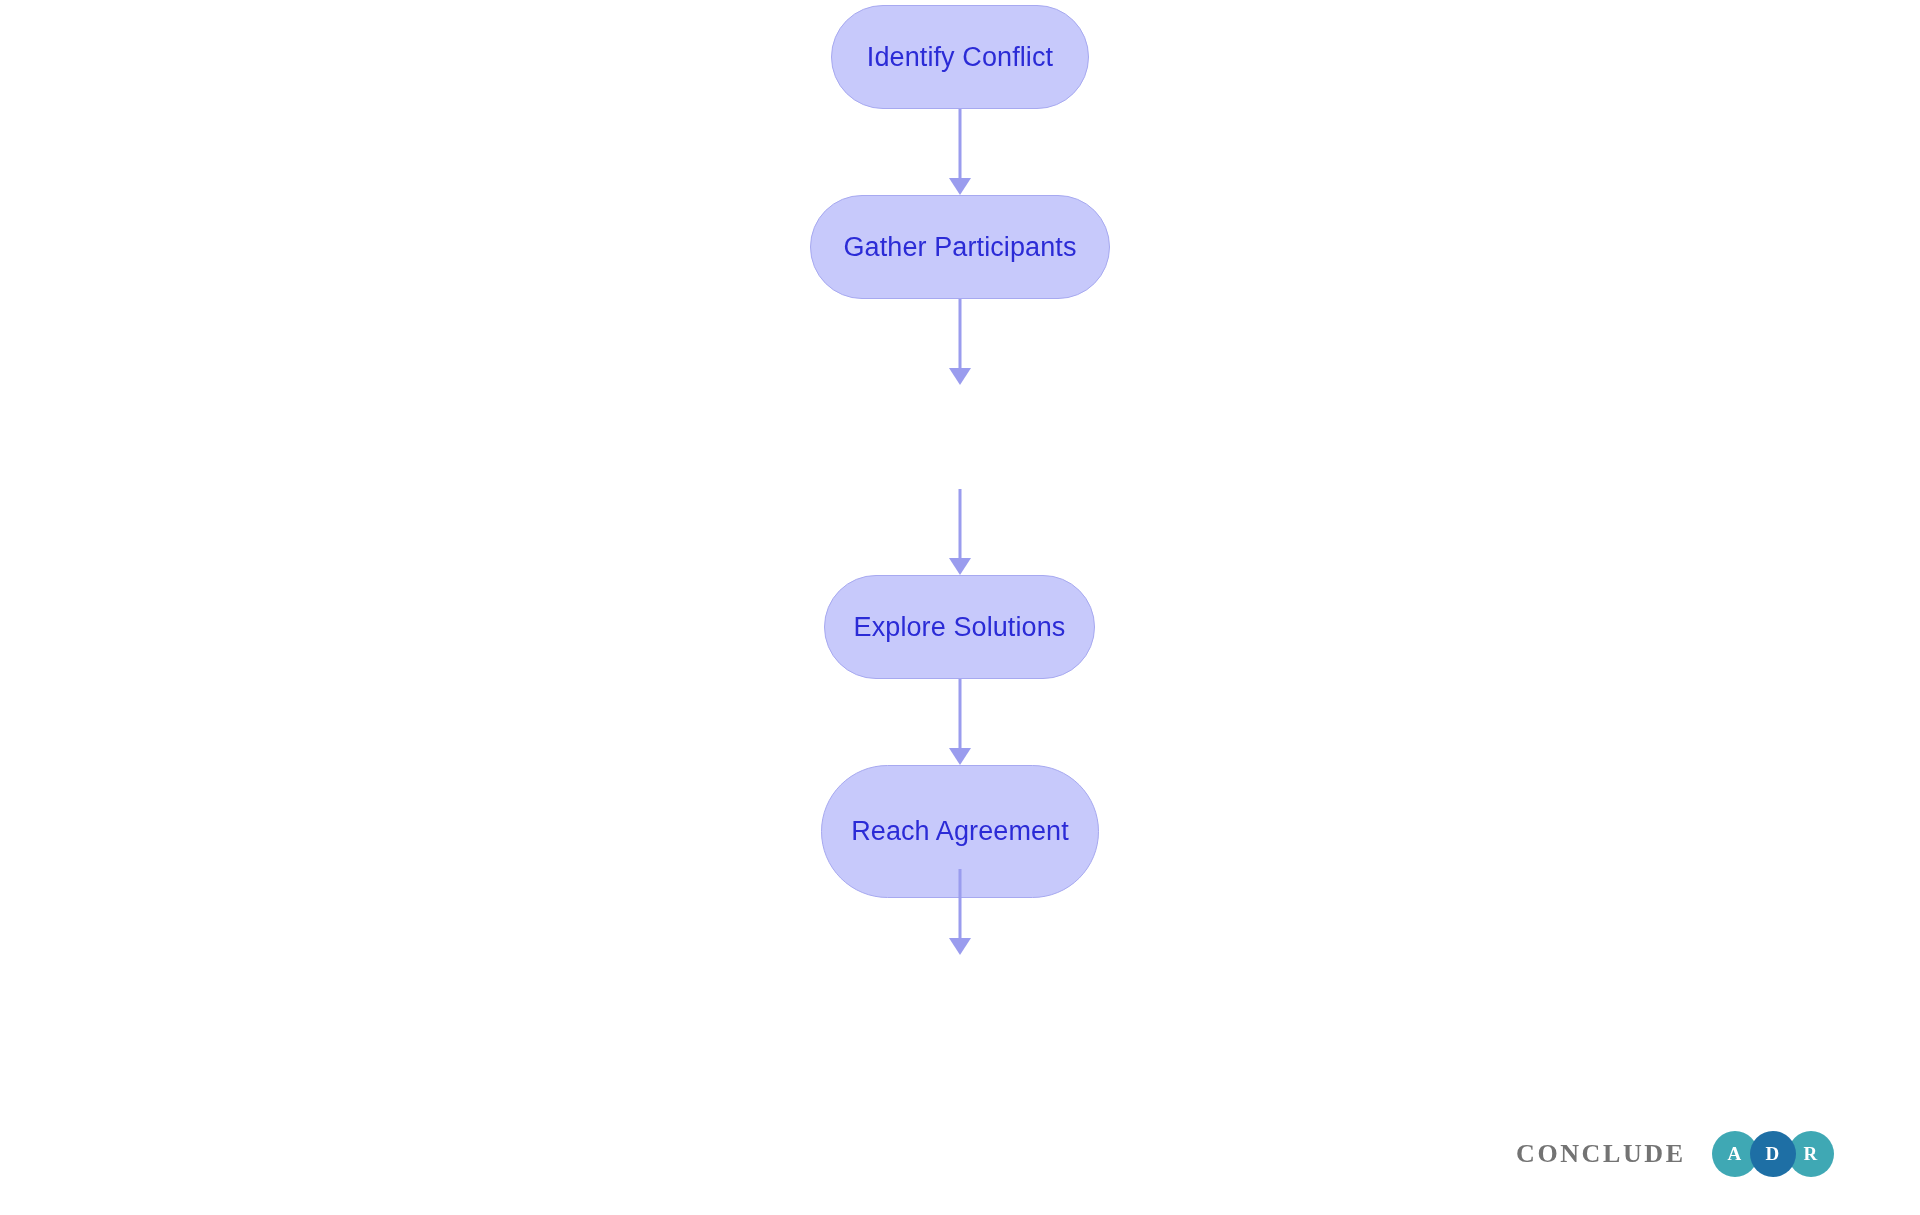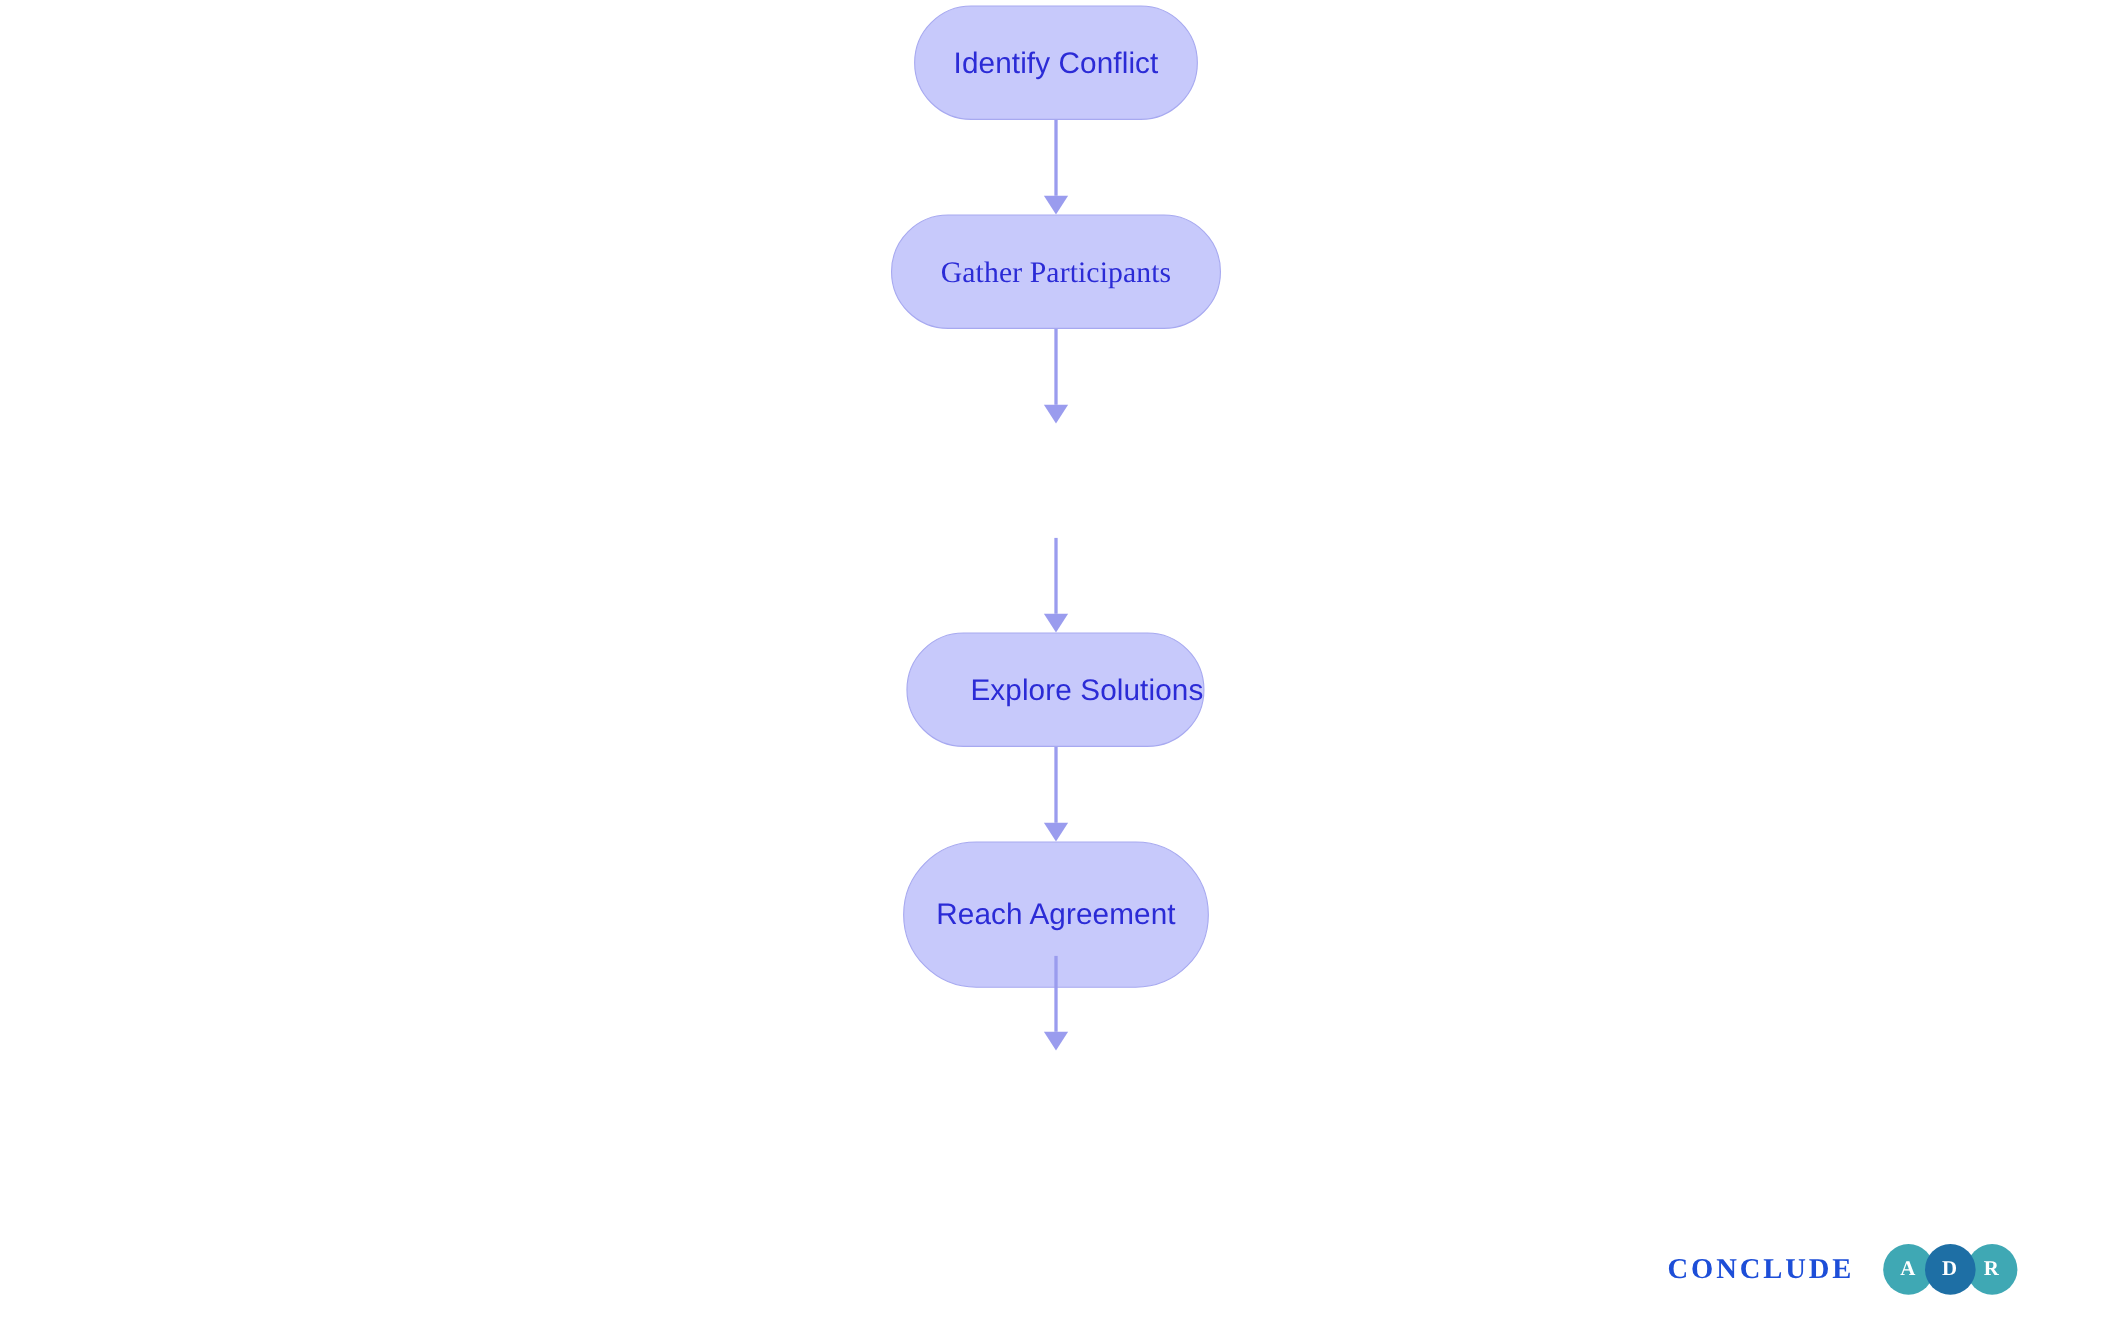--- a/index.html
+++ b/index.html
@@ -87,21 +87,21 @@
     top: 1126px;
     display: flex;
     align-items: center;
     height: 56px;
   }
   #brand-wordmark {
     font-family: "Liberation Serif", serif;
     font-size: 26px;
     font-weight: 700;
     letter-spacing: 2.6px;
-    color: #1d4ed8;
+    color: #737373;
     line-height: 1;
     white-space: nowrap;
   }
   .logo-circles {
     display: flex;
     align-items: center;
     margin-left: 26px;
   }
   .logo-circle {
     width: 46px;
@@ -129,36 +129,36 @@
 
     <div class="node" id="node-1" style="left:831px; top:5px; width:258px; height:104px;">
       <span class="node-label">Identify Conflict</span>
     </div>
 
     <div class="connector" style="left:944px; top:109px; width:32px; height:86px;">
       <div class="shaft" style="height:69px;"></div>
       <div class="head" style="top:69px;"></div>
     </div>
 
-    <div class="node" id="node-2" style="left:810px; top:195px; width:300px; height:104px;font-family:Liberation Serif, serif;">
+    <div class="node" id="node-2" style="left:810px; top:195px; width:300px; height:104px;">
       <span class="node-label">Gather Participants</span>
     </div>
 
     <div class="connector" style="left:944px; top:299px; width:32px; height:86px;">
       <div class="shaft" style="height:69px;"></div>
       <div class="head" style="top:69px;"></div>
     </div>
 
 
     <div class="connector" style="left:944px; top:489px; width:32px; height:86px;">
       <div class="shaft" style="height:69px;"></div>
       <div class="head" style="top:69px;"></div>
     </div>
 
-    <div class="node" id="node-4" style="left:824px; top:575px; width:271px; height:104px;justify-content:flex-end;">
+    <div class="node" id="node-4" style="left:824px; top:575px; width:271px; height:104px;">
       <span class="node-label">Explore Solutions</span>
     </div>
 
     <div class="connector" style="left:944px; top:679px; width:32px; height:86px;">
       <div class="shaft" style="height:69px;"></div>
       <div class="head" style="top:69px;"></div>
     </div>
 
     <div class="node" id="node-5" style="left:821px; top:765px; width:278px; height:133px;">
       <span class="node-label">Reach Agreement</span>

